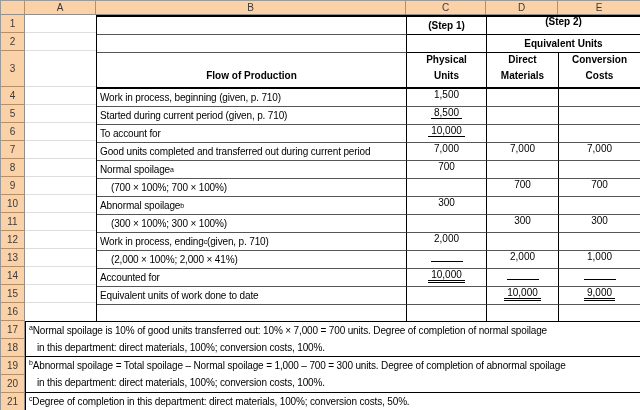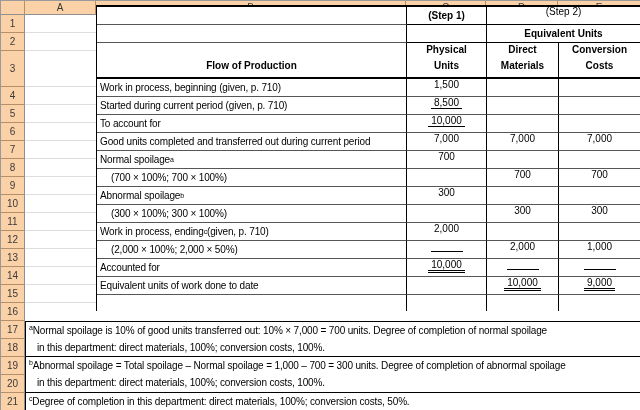--- a/index.html
+++ b/index.html
@@ -21,21 +21,21 @@
   .rowhead { height:18px; background:#fbd1a8; border-right:1px solid #8f8f8f;
     border-bottom:1px solid #b3906a; display:flex; align-items:center; justify-content:center;
     color:#3a3a3a; font-size:10px; flex:none; }
   .rowhead.tall { height:36px; }
   
   .colA { position:absolute; left:24px; top:14px; width:71px; display:flex; flex-direction:column; }
   .acell { height:18px; background:#fff; border-bottom:1px solid #dedede; flex:none; }
   .acell.tall { height:36px; }
   .acell.last { border-bottom:none; }
   
-  .table { position:absolute; left:95px; top:4px; width:545px; height:306px; background:#fff;
+  .table { position:absolute; left:95px; top:14px; width:545px; height:306px; background:#fff;
     display:grid; grid-template-columns:310px 80px 72px 1fr;
     grid-template-rows:18px 18px 36px repeat(12,18px) 1fr;
     border-top:2px solid #000; border-left:1px solid #000; border-right:1px solid #000; }
   .cell { border-right:1px solid #000; border-bottom:1px solid #565656; min-width:0; }
   .cell.lastcol { border-right:none; }
   .cell.hb { border-bottom:1px solid #000; }
   .cell.thick { border-bottom:2px solid #000; }
   .cell.nb { border-bottom:none; }
   .lb { display:flex; align-items:center; padding-left:3px; white-space:nowrap;
     letter-spacing:-0.15px; overflow:hidden; }
@@ -112,21 +112,21 @@
     <div class="acell"></div>
     <div class="acell"></div>
     <div class="acell"></div>
     <div class="acell last"></div>
   </div>
 
   <div class="table">
 
     <div class="cell lb"></div>
     <div class="cell nc hb" style="font-weight:bold;align-items:center;padding-bottom:0">(Step 1)</div>
-    <div class="cell nc hb lastcol span2" style="font-weight:normal;align-items:center;padding-bottom:8px">(Step 2)</div>
+    <div class="cell nc hb lastcol span2" style="font-weight:bold;align-items:center;padding-bottom:8px">(Step 2)</div>
 
     <div class="cell lb"></div>
     <div class="cell hb"></div>
     <div class="cell nc hb lastcol span2" style="font-weight:bold;align-items:center;padding-bottom:0">Equivalent Units</div>
 
     <div class="cell hc thick">
       <span>Flow of Production</span>
     </div>
     <div class="cell hc thick">
       <span class="wrap">Physical Units</span>
@@ -225,21 +225,21 @@
         <sup>c</sup>
         <span> (given, p. 710)</span>
       </div>
     <div class="cell nc">
         <span>2,000</span>
       </div>
     <div class="cell nc"></div>
     <div class="cell nc lastcol"></div>
 
     <div class="cell lb ind">
-        <span>(2,000 × 100%; 2,000 × 50%)</span>
+        <span>(2,000 × 100%; 2,000 × 41%)</span>
       </div>
     <div class="cell nc">
         <span class="rule"></span>
       </div>
     <div class="cell nc">
         <span>2,000</span>
       </div>
     <div class="cell nc lastcol">
         <span>1,000</span>
       </div>

